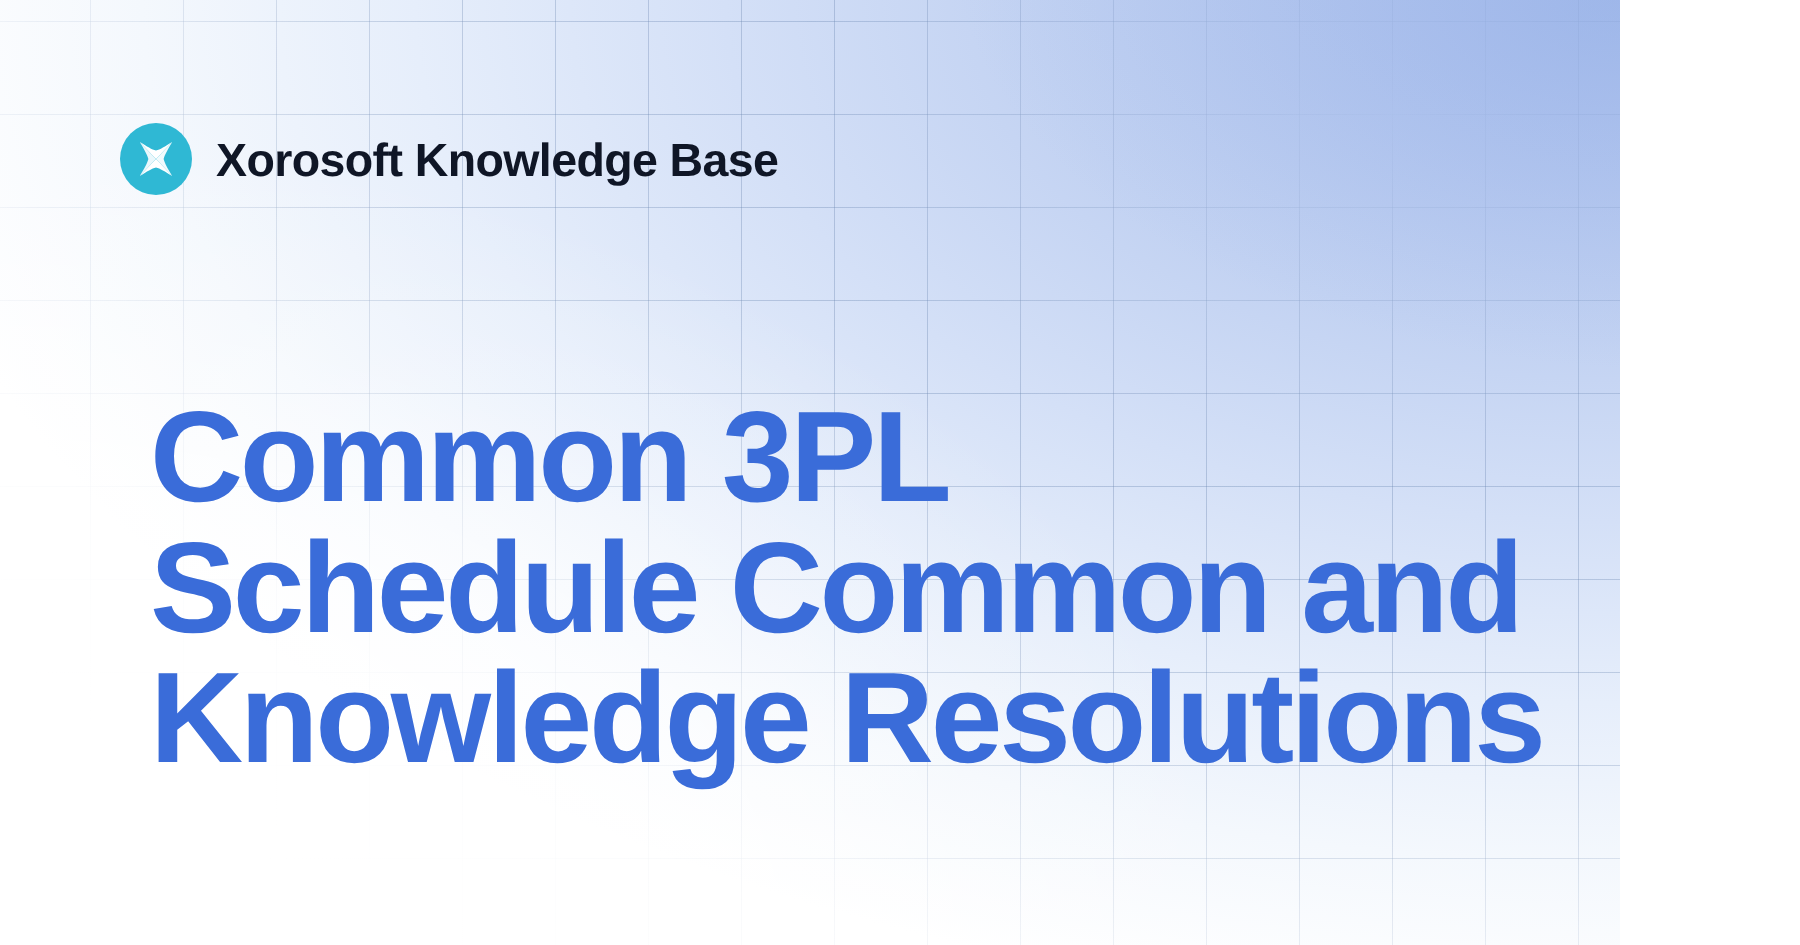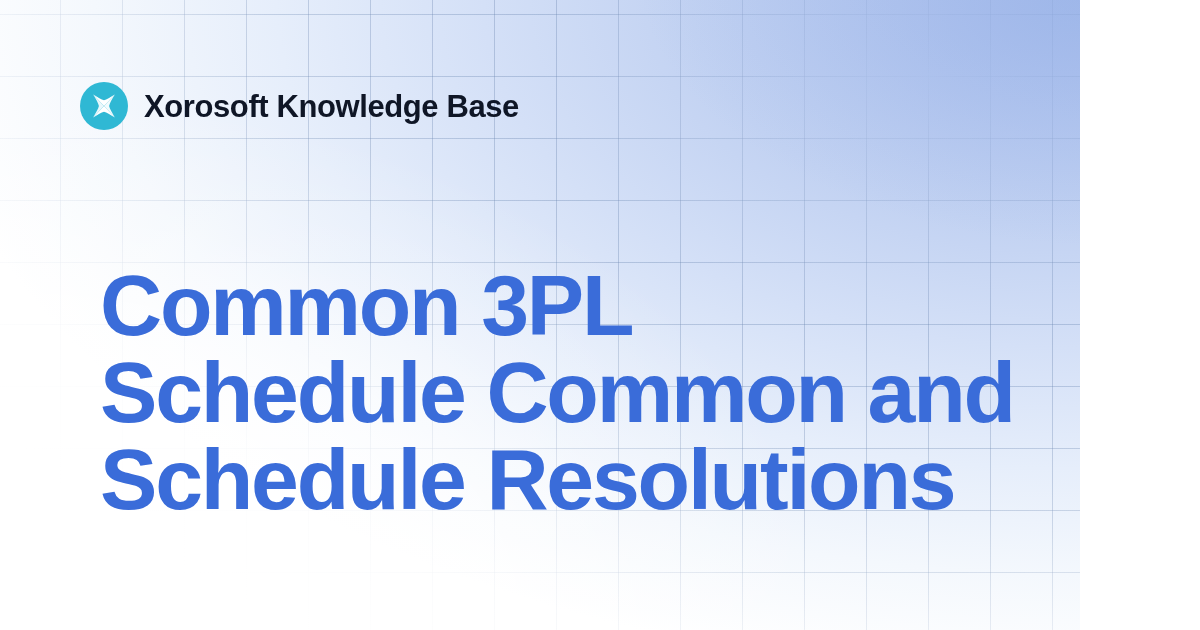--- a/index.html
+++ b/index.html
@@ -170,17 +170,17 @@
           <path d="M50 50 L86 88 C70 78 59 71 50 69 C41 71 30 78 14 88 L50 50 Z" fill="#ffffff"></path>
           <path d="M50 50 L14 88 C24 71 31 59 33 50 C31 41 24 29 14 12 L50 50 Z" fill="#eaf8fc"></path>
         </svg>
       </span>
       <span class="brand-title">Xorosoft Knowledge Base</span>
     </div>
 
     <div class="headline">
       <span class="headline-line">Common 3PL</span>
       <span class="headline-line">Schedule Common and</span>
-      <span class="headline-line">Schedule Resolutions</span>
+      <span class="headline-line">Knowledge Resolutions</span>
     </div>
 
   </div>
 </div>
 
 </body></html>

